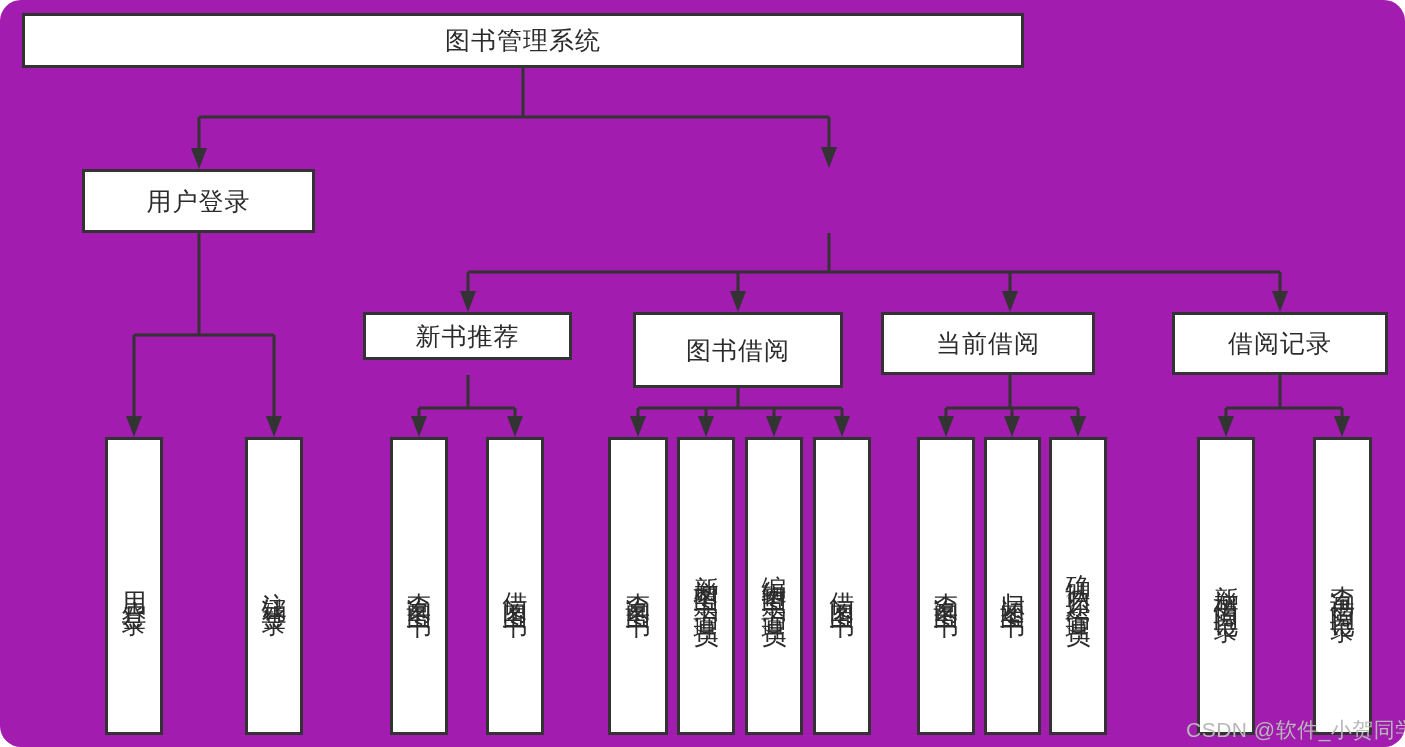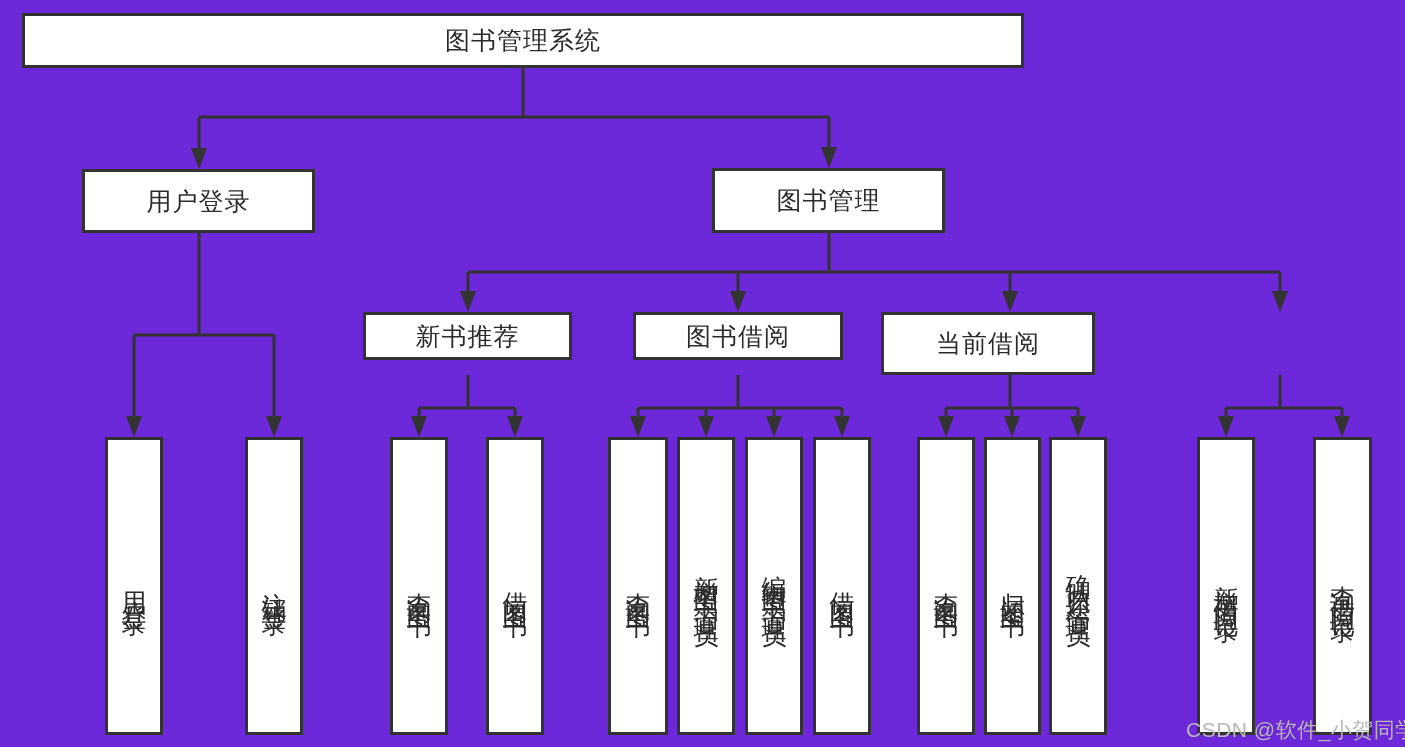--- a/index.html
+++ b/index.html
@@ -5,22 +5,23 @@
   html, body {
     margin: 0;
     padding: 0;
     background: #ffffff;
     font-family: "Liberation Sans", "DejaVu Sans", sans-serif;
   }
   #canvas {
     position: relative;
     width: 1405px;
     height: 747px;
-    background: #6d28d9;
+    background: #a21caf;
     overflow: hidden;
+    border-radius: 21px;
   }
   #connectors {
     position: absolute;
     left: 0;
     top: 0;
     pointer-events: none;
   }
   .box {
     position: absolute;
     box-sizing: border-box;
@@ -99,32 +100,32 @@
     </g>
   </svg>
 
   <div class="box h" style="left:22px; top:13px; width:1002px; height:55px">
     <span>图书管理系统</span>
   </div>
 
   <div class="box h" style="left:82px; top:169px; width:233px; height:64px">
     <span>用户登录</span>
   </div>
-  <div class="box h" style="left:712px; top:168px; width:233px; height:65px">
-    <span>图书管理</span>
-  </div>
 
   <div class="box h" style="left:363px; top:312px; width:209px; height:48px">
     <span>新书推荐</span>
   </div>
-  <div class="box h" style="left:633px; top:312px; width:210px; height:48px">
+  <div class="box h" style="left:633px; top:312px; width:210px; height:76px">
     <span>图书借阅</span>
   </div>
   <div class="box h" style="left:881px; top:312px; width:214px; height:63px">
     <span>当前借阅</span>
+  </div>
+  <div class="box h" style="left:1172px; top:312px; width:216px; height:63px">
+    <span>借阅记录</span>
   </div>
 
   <div class="box v" style="left:105px; top:437px; width:58px; height:298px">
     <span>用户登录</span>
   </div>
   <div class="box v" style="left:245px; top:437px; width:58px; height:298px">
     <span>注销登录</span>
   </div>
 
   <div class="box v" style="left:390px; top:437px; width:58px; height:298px">

